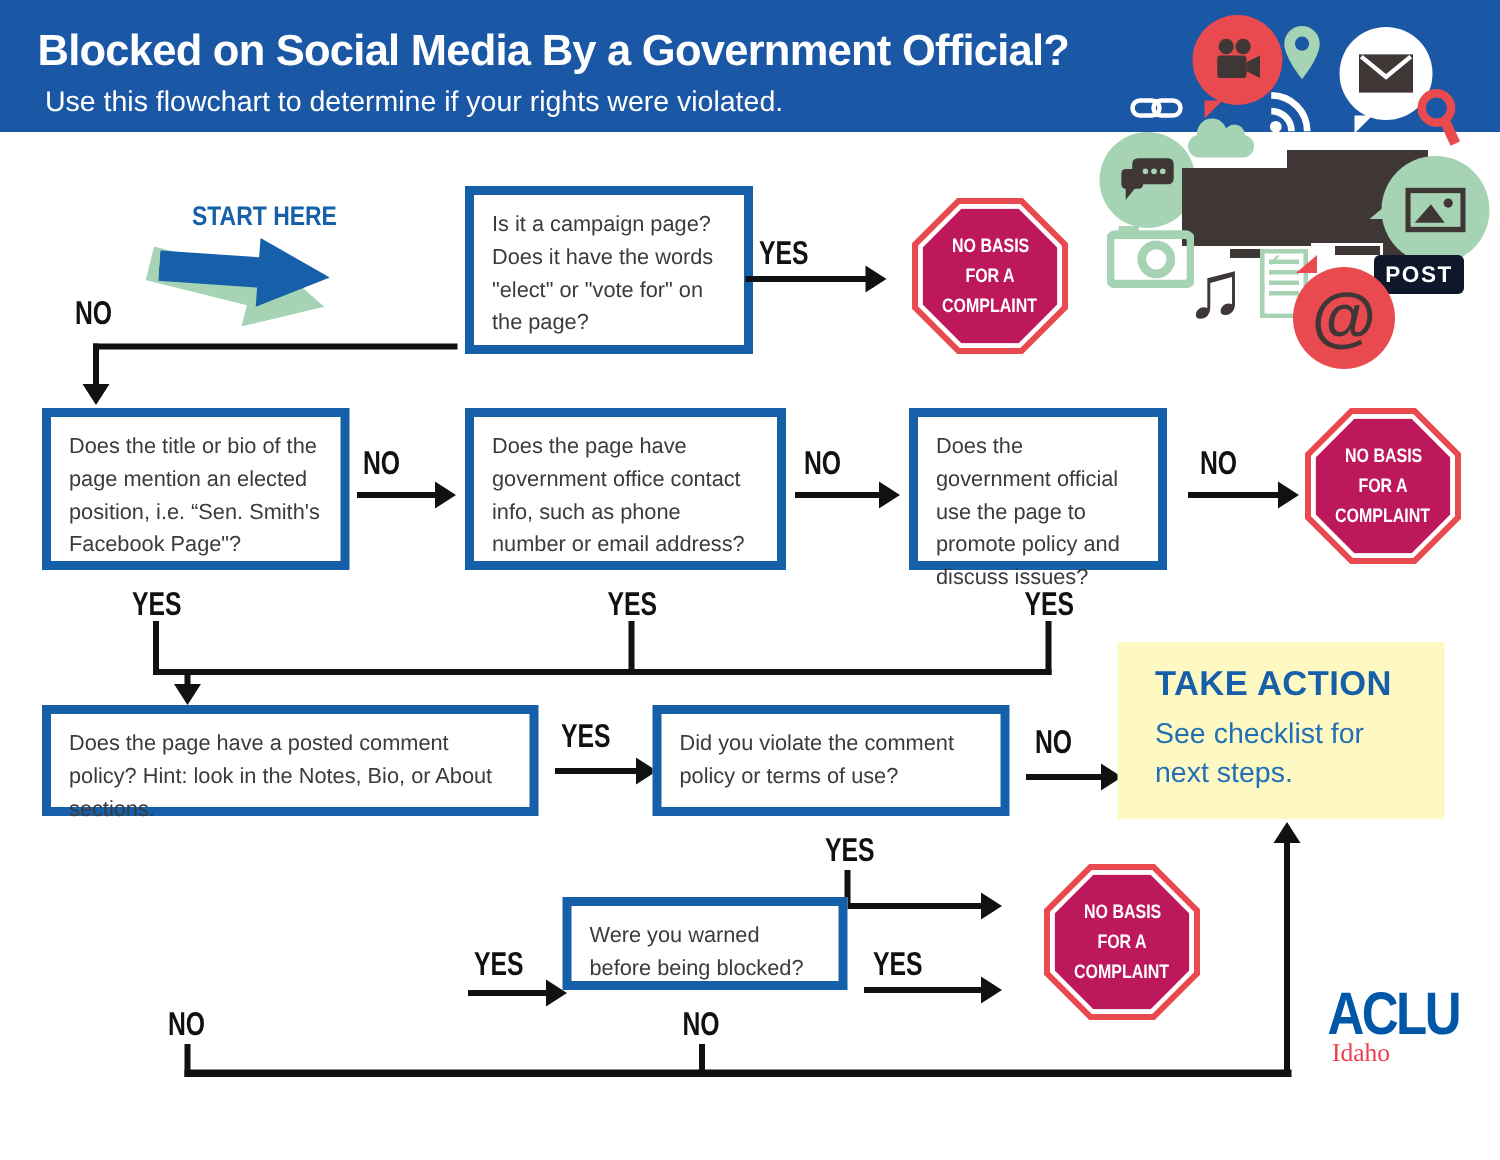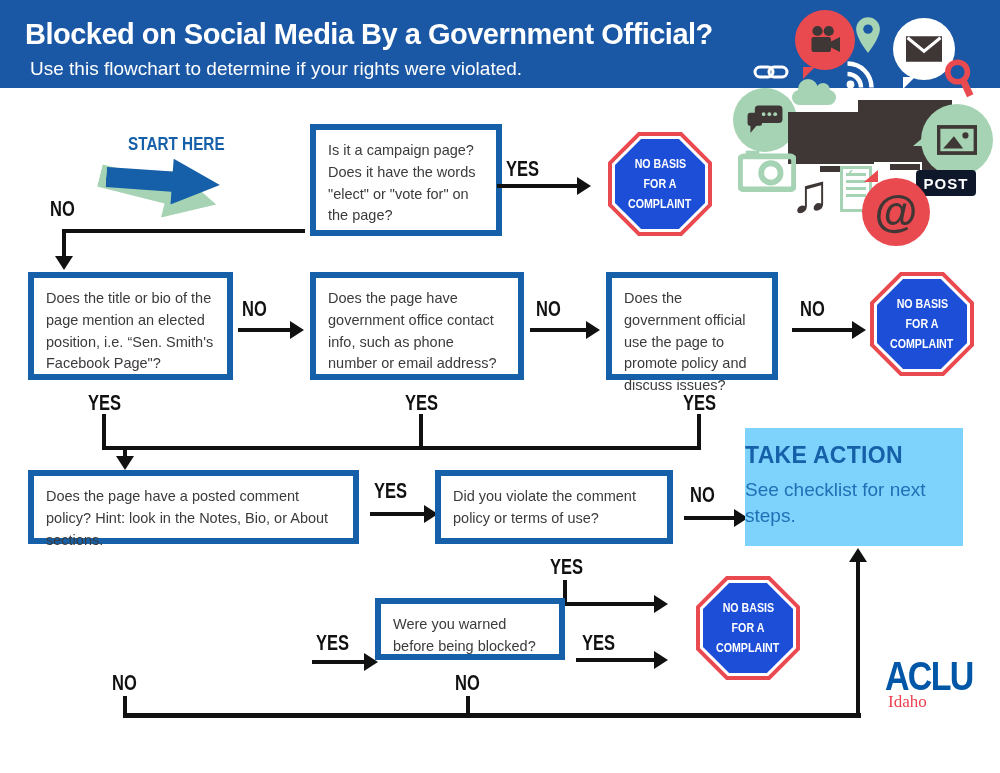--- a/index.html
+++ b/index.html
@@ -28,30 +28,30 @@
   .ah { position:absolute; width:0; height:0; }
   .ah.r { border-left:14px solid #111; border-top:9px solid transparent; border-bottom:9px solid transparent; }
   .ah.d { border-top:14px solid #111; border-left:9px solid transparent; border-right:9px solid transparent; }
   .ah.u { border-bottom:14px solid #111; border-left:9px solid transparent; border-right:9px solid transparent; }
 
   
   .oct { position:absolute; width:104px; height:104px; background:#e84a50;
          clip-path:polygon(29% 0,71% 0,100% 29%,100% 71%,71% 100%,29% 100%,0 71%,0 29%); }
   .oct .o2 { position:absolute; inset:4px; background:#fff;
          clip-path:polygon(29% 0,71% 0,100% 29%,100% 71%,71% 100%,29% 100%,0 71%,0 29%); }
-  .oct .o3 { position:absolute; inset:7px; background:#1d4ed8;
+  .oct .o3 { position:absolute; inset:7px; background:#be185d;
          clip-path:polygon(29% 0,71% 0,100% 29%,100% 71%,71% 100%,29% 100%,0 71%,0 29%);
          display:flex; flex-direction:column; align-items:center; justify-content:center; }
   .oct .o3 span { color:#fff; font-weight:800; font-size:13px; line-height:1.55; transform:scaleX(0.82); white-space:nowrap; }
 
   
   .big-arrow { position:absolute; clip-path:polygon(0 28%,58% 28%,58% 0,100% 50%,58% 100%,58% 72%,0 72%); }
 
   
-  #take-action { position:absolute; left:745px; top:428px; width:218px; height:118px; background:#7dd3fc; padding:14px 0; }
+  #take-action { position:absolute; left:745px; top:428px; width:218px; height:118px; background:#fef9c3; padding:14px 25px; }
   #take-action h2 { color:#1560a8; font-size:23px; font-weight:800; letter-spacing:0.3px; margin-bottom:8px; }
   #take-action p { color:#2170b5; font-size:19px; line-height:1.35; }
 
   
   #logo-aclu { position:absolute; left:885px; top:654px; color:#0057a8; font-size:40px; font-weight:900;
                letter-spacing:-2px; transform:scaleX(0.85); transform-origin:left center; }
   #logo-idaho { position:absolute; left:888px; top:692px; color:#ee3e4e; font-size:17px; font-family:"Liberation Serif", serif; }
 
   
   .bubble { position:absolute; border-radius:50%; display:flex; align-items:center; justify-content:center; }

